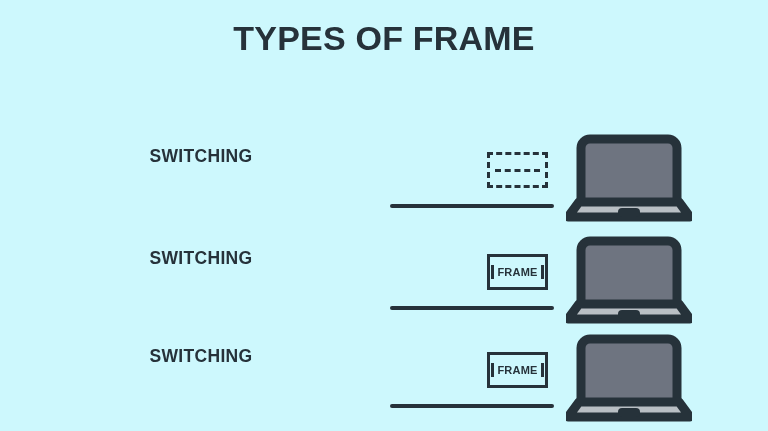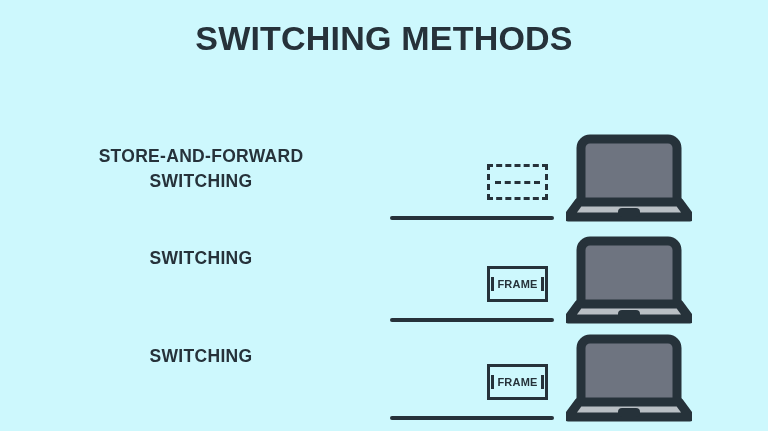--- a/index.html
+++ b/index.html
@@ -65,21 +65,21 @@
   }
   .label .line {
     display: block;
     white-space: nowrap;
   }
 
   
   .diagram {
     position: absolute;
     left: 388px;
-    top: 16px;
+    top: 4px;
     width: 168px;
     height: 96px;
   }
   .wire {
     position: absolute;
     left: 2px;
     bottom: 22px;
     width: 164px;
     height: 4px;
     background: #26323a;
@@ -177,26 +177,25 @@
     height: 92px;
   }
   .laptop svg { display: block; }
 </style>
 </head>
 <body>
 
 <div id="infographic">
 
   <div class="title">
-    <span class="line">SWITCHING METHODS</span>
+    <span class="line">TYPES OF FRAME</span>
   </div>
 
   <div class="row row-1">
     <div class="label">
-      <span class="line">STORE-AND-FORWARD</span>
       <span class="line">SWITCHING</span>
     </div>
     <div class="diagram">
       <div class="wire"></div>
       <div class="packet-dashed">
         <div class="inner-dash"></div>
       </div>
     </div>
     <div class="laptop">
       <svg width="126" height="92" viewBox="0 0 126 92" xmlns="http://www.w3.org/2000/svg">

